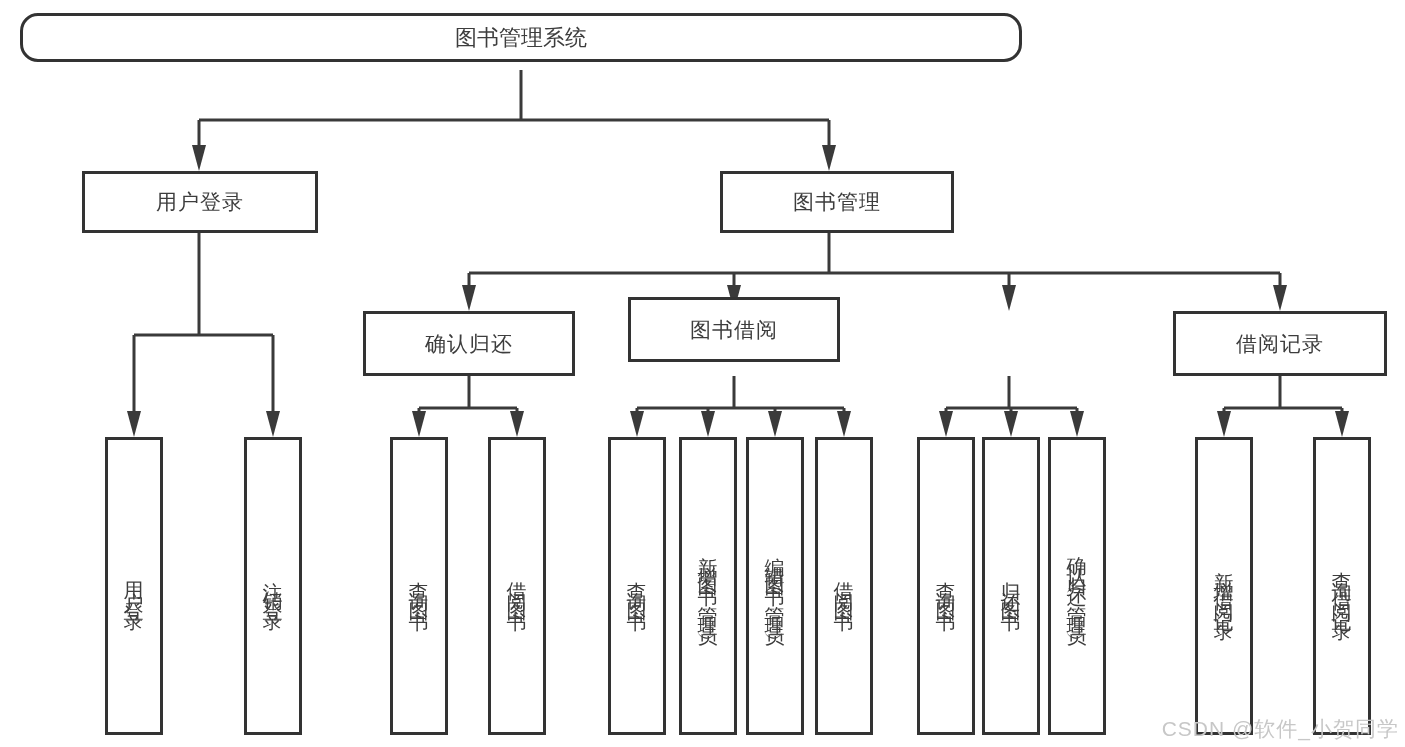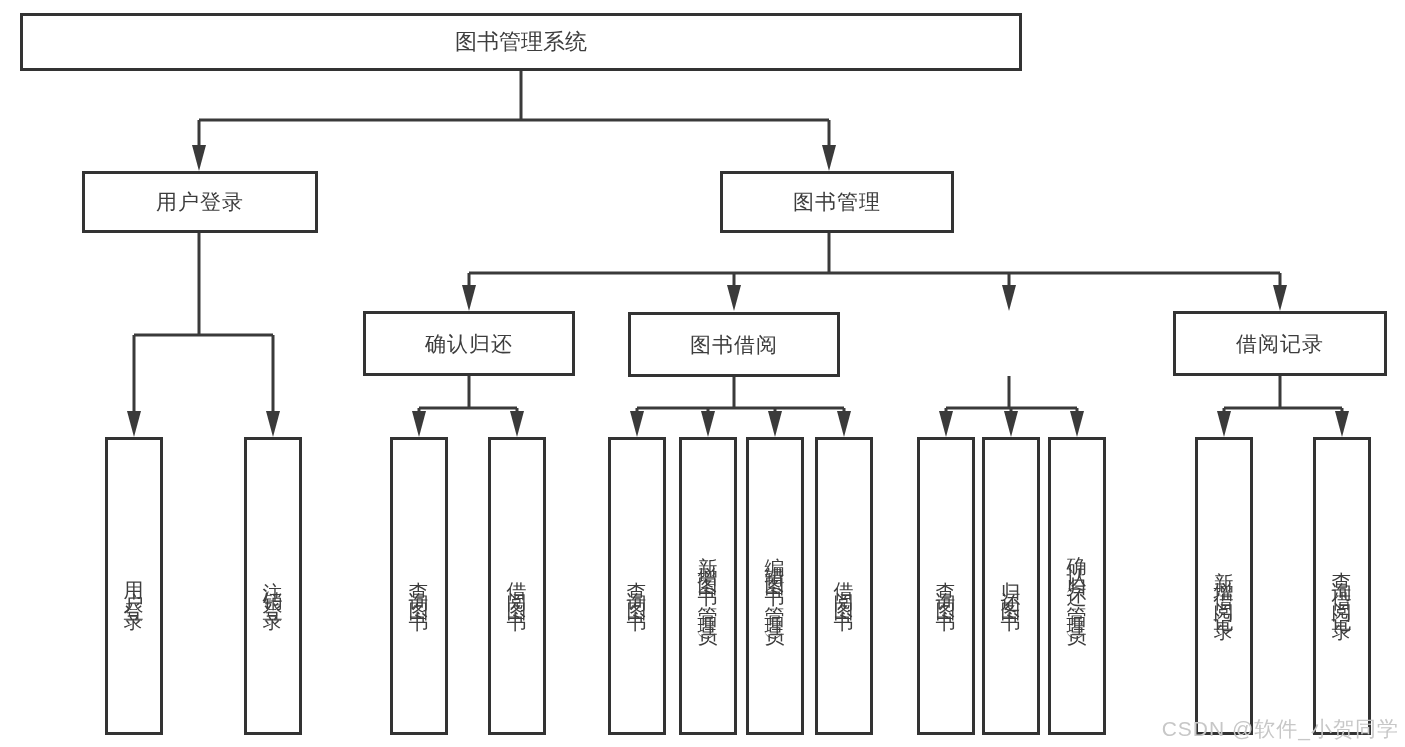--- a/index.html
+++ b/index.html
@@ -93,27 +93,27 @@
       <path d="M768 411 L782 411 L775 437 Z"></path>
       <path d="M837 411 L851 411 L844 437 Z"></path>
       <path d="M939 411 L953 411 L946 437 Z"></path>
       <path d="M1004 411 L1018 411 L1011 437 Z"></path>
       <path d="M1070 411 L1084 411 L1077 437 Z"></path>
       <path d="M1217 411 L1231 411 L1224 437 Z"></path>
       <path d="M1335 411 L1349 411 L1342 437 Z"></path>
     </g>
   </svg>
 
-  <div class="node root-box" style="left:20px; top:13px; width:1002px; height:58px;">图书管理系统</div>
+  <div class="node root-box" style="left:20px; top:13px; width:1002px; height:49px;border-radius:18px;">图书管理系统</div>
 
   <div class="node hlabel" style="left:82px; top:171px; width:236px; height:62px;">用户登录</div>
   <div class="node hlabel" style="left:720px; top:171px; width:234px; height:62px;">图书管理</div>
 
   <div class="node hlabel" style="left:363px; top:311px; width:212px; height:65px;">确认归还</div>
-  <div class="node hlabel" style="left:628px; top:312px; width:212px; height:65px;">图书借阅</div>
+  <div class="node hlabel" style="left:628px; top:297px; width:212px; height:65px;">图书借阅</div>
   <div class="node hlabel" style="left:1173px; top:311px; width:214px; height:65px;text-align:right;">借阅记录</div>
 
   <div class="leaf" style="left:105px;">
     <span class="vtext">用户登录</span>
   </div>
   <div class="leaf" style="left:244px;">
     <span class="vtext">注销登录</span>
   </div>
   <div class="leaf" style="left:390px;">
     <span class="vtext">查询图书</span>

